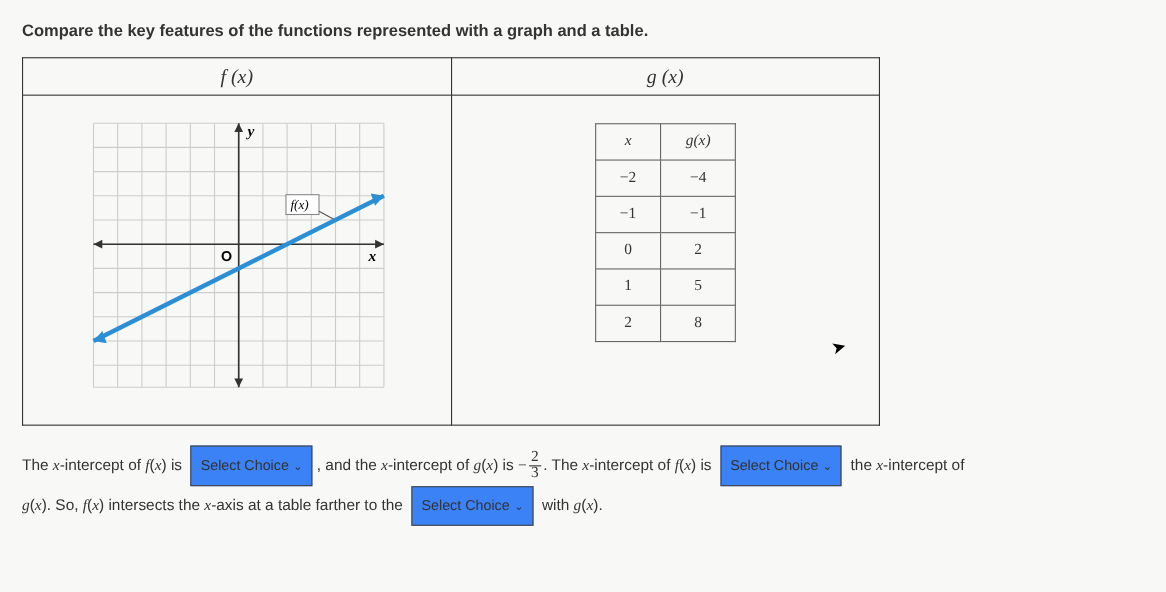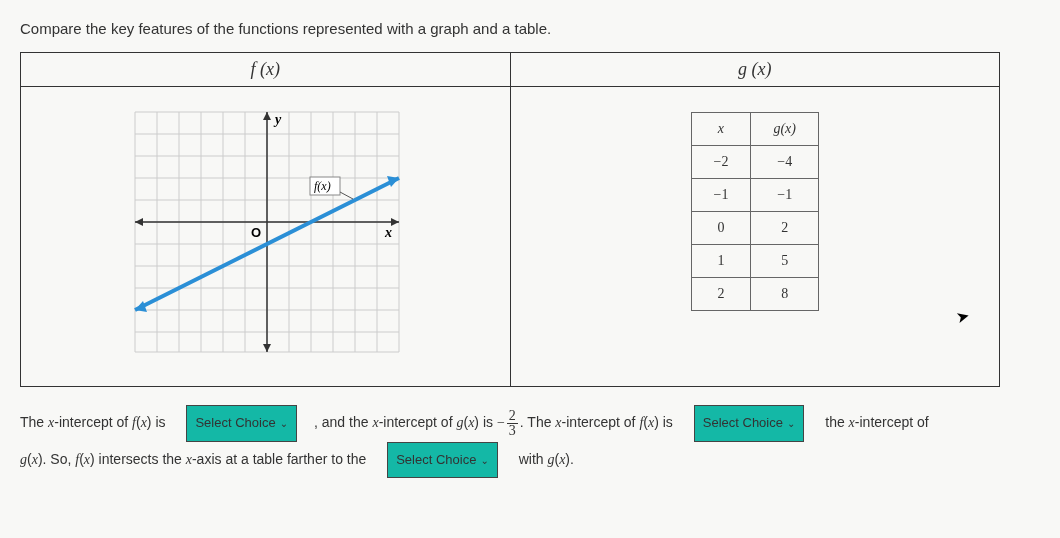--- a/index.html
+++ b/index.html
@@ -7,24 +7,25 @@
       font-family: Arial, sans-serif;
       background: #f8f8f6;
       padding: 20px;
       color: #333;
       font-size: 14px;
       width: 1060px;
     }
     .prompt {
       margin-bottom: 15px;
       font-size: 15px;
+      font-weight: bold;
     }
     .main-table {
       border-collapse: collapse;
-      width: 980px;
+      width: 780px;
       border: 1px solid #333;
     }
     .main-table td.header-cell {
       border: 1px solid #333;
       text-align: center;
       padding: 6px;
       font-style: italic;
       font-family: 'Times New Roman', serif;
       font-size: 18px;
     }
@@ -62,22 +63,22 @@
       line-height: 2.2;
       font-size: 14px;
       max-width: 1060px;
     }
     .answer .math-i { font-style: italic; font-family: 'Times New Roman', serif; }
     .select-box {
       display: inline-block;
       border: 1px solid #444;
       padding: 3px 8px;
       font-size: 13px;
-      background: #14b8a6;
-      margin: 0 17px;
+      background: #3b82f6;
+      margin: 0 4px;
       vertical-align: middle;
     }
     .select-box .caret {
       display: inline-block;
       margin-left: 4px;
       font-size: 10px;
     }
     .frac {
       display: inline-block;
       vertical-align: middle;

